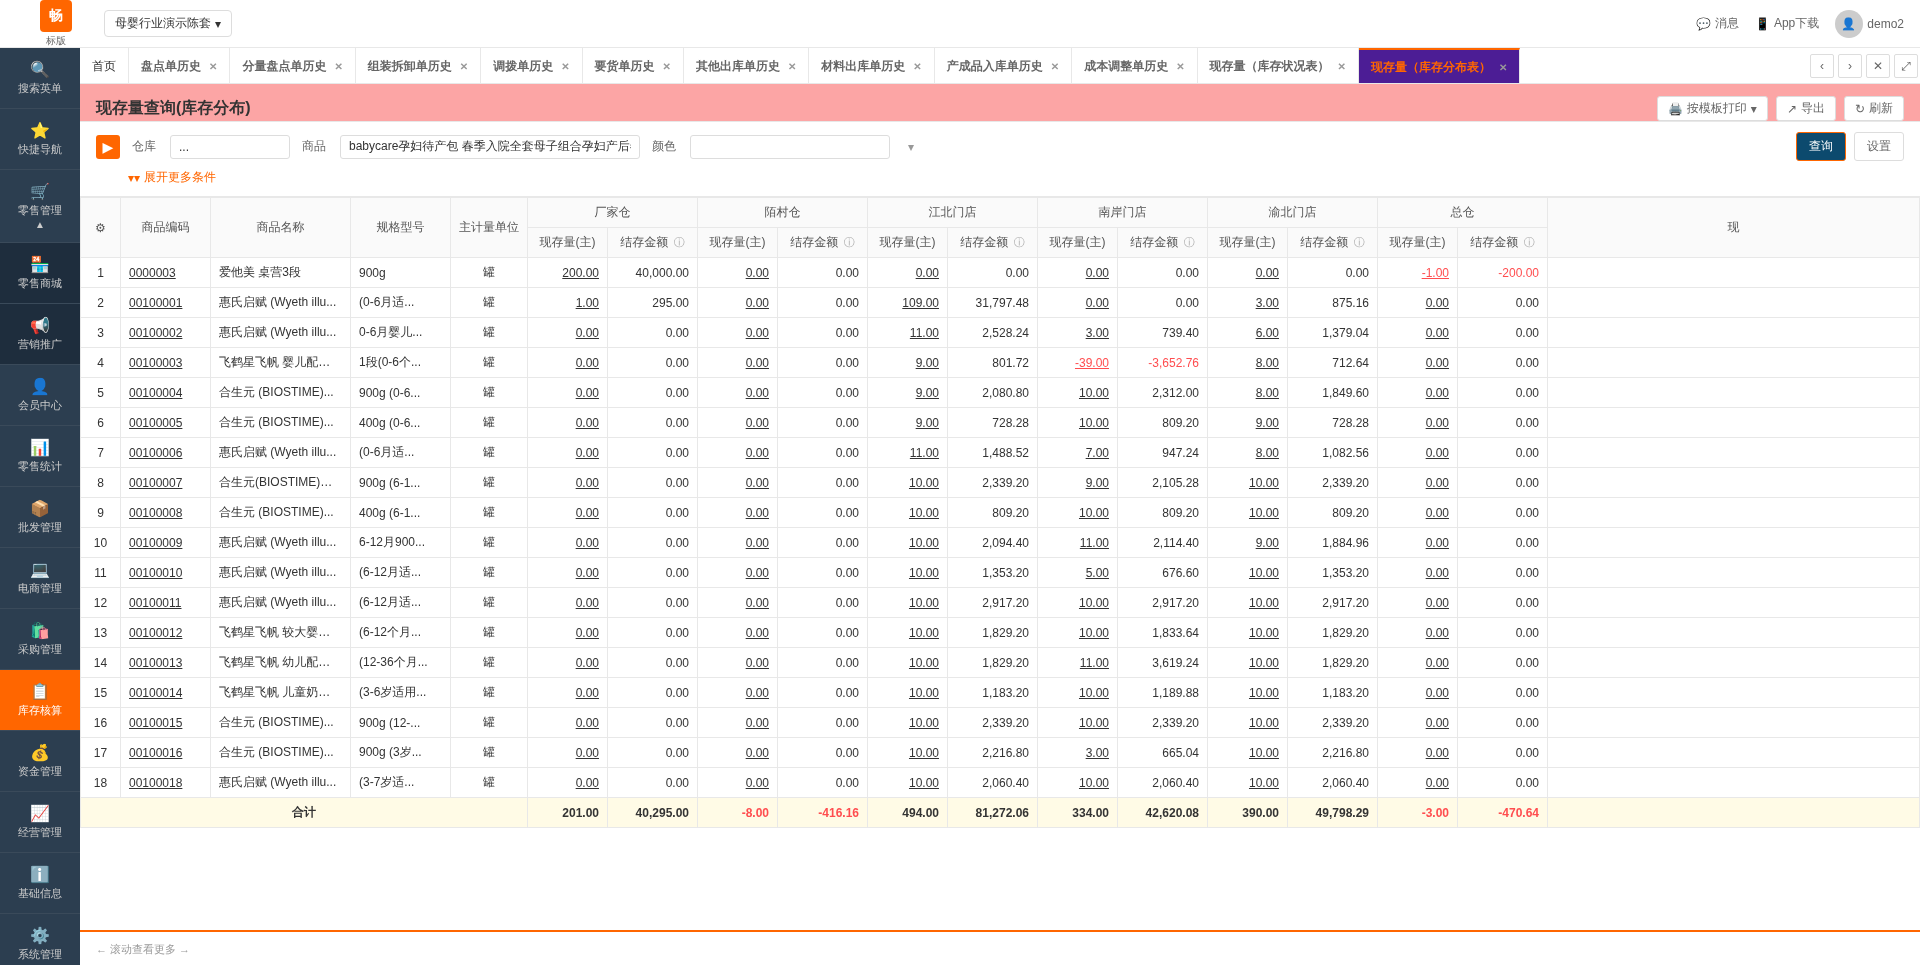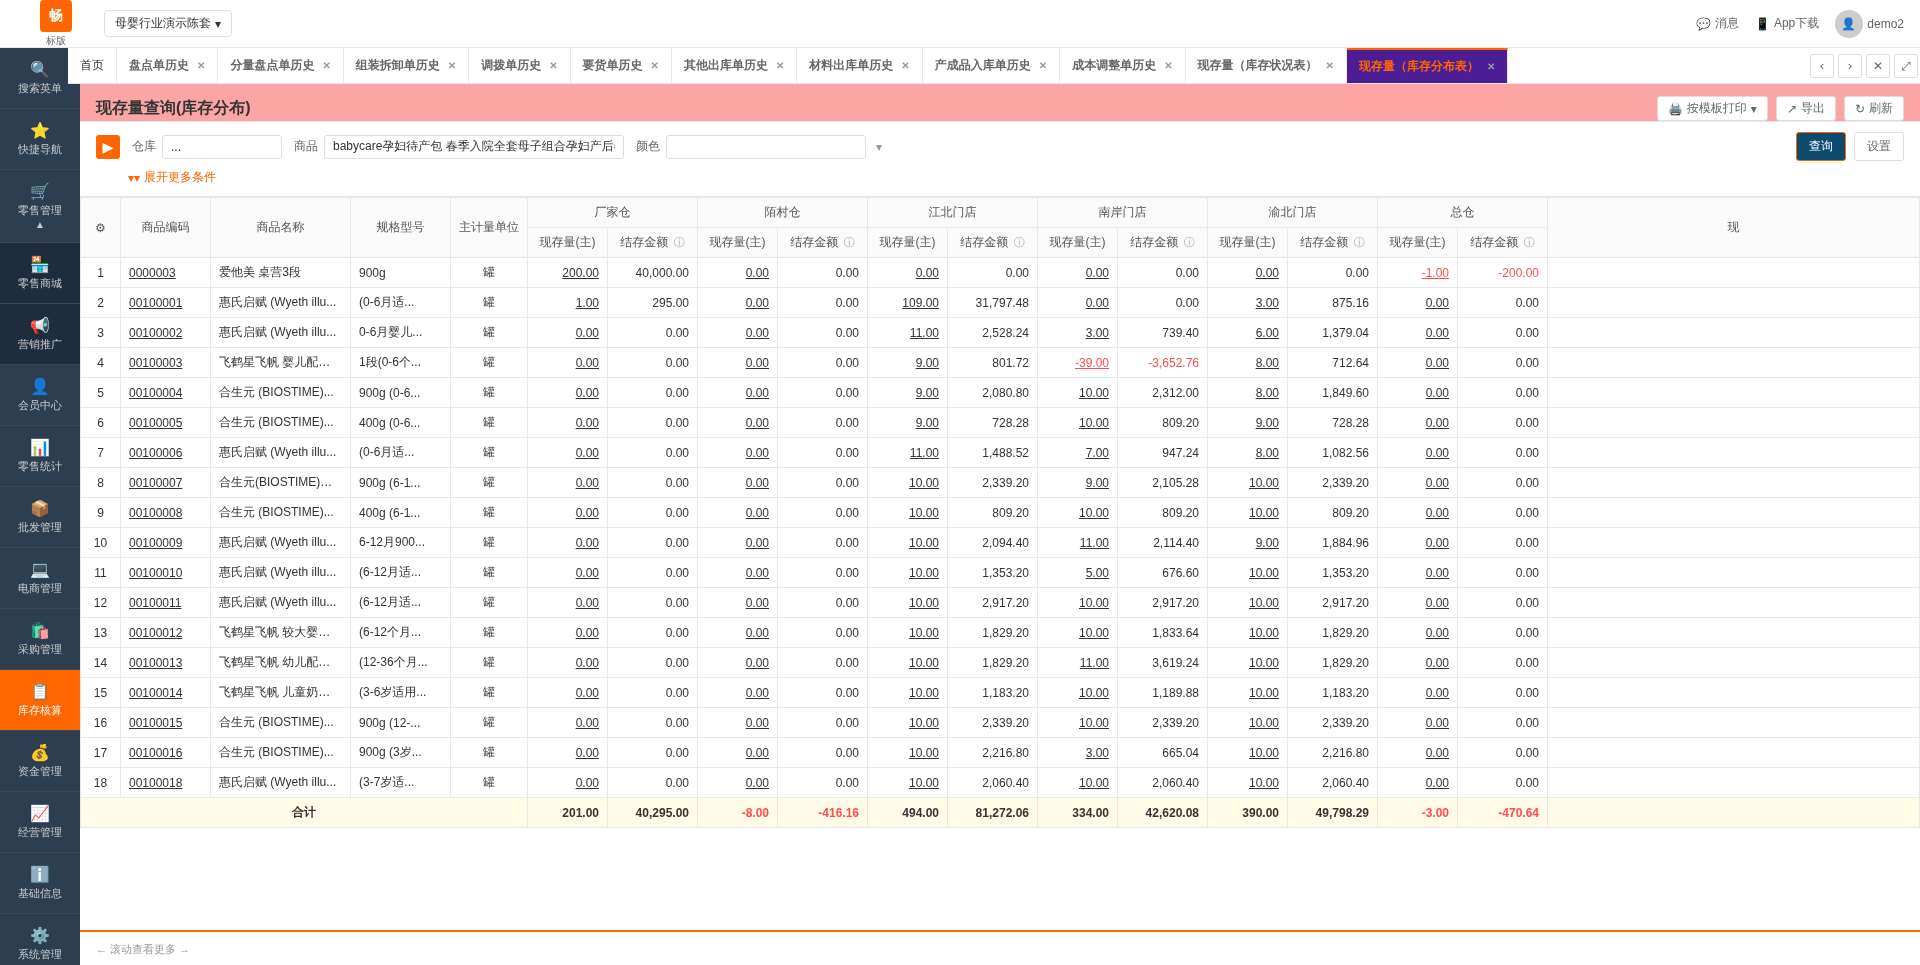--- a/index.html
+++ b/index.html
@@ -23,25 +23,24 @@
     .logo-icon { width: 32px; height: 32px; background: #ff6600; border-radius: 4px; display: flex; align-items: center; justify-content: center; color: #fff; font-size: 14px; font-weight: bold; }
     .logo-text { font-size: 10px; color: #666; margin-top: 2px; }
     .store-selector { display: flex; align-items: center; gap: 4px; padding: 4px 10px; border: 1px solid #ddd; border-radius: 4px; cursor: pointer; font-size: 12px; color: #333; }
     .top-bar-right { display: flex; align-items: center; gap: 16px; }
     .top-action { display: flex; align-items: center; gap: 4px; color: #666; cursor: pointer; font-size: 12px; }
     .user-avatar { width: 28px; height: 28px; border-radius: 50%; background: #ccc; overflow: hidden; display: flex; align-items: center; justify-content: center; color: #fff; font-size: 12px; }
 
     
     .tab-bar {
       position: fixed;
-      top: 48px; left: 68px; right: 0;
+      top: 48px; left: 80px; right: 0;
       height: 36px;
       background: #fff;
       display: flex;
-      align-items: center;
       border-bottom: 1px solid #e8e8e8;
       overflow: hidden;
       z-index: 99;
     }
     .tab-item {
       height: 36px;
       padding: 0 12px;
       display: flex;
       align-items: center;
       gap: 4px;
@@ -117,21 +116,21 @@
     .btn-outline { background: #fff; color: #666; border-color: #ddd; }
     .btn-sm { padding: 3px 10px; font-size: 12px; }
 
     
     .filter-area {
       background: #fff;
       padding: 10px 16px;
       border-bottom: 1px solid #e8e8e8;
     }
     .filter-row { display: flex; align-items: center; gap: 12px; flex-wrap: wrap; }
-    .filter-item { display: flex; align-items: center; gap: 6px; }
+    .filter-item { display: flex; align-items: center; gap: 14px; }
     .filter-label { color: #666; white-space: nowrap; font-size: 12px; }
     .filter-input {
       border: 1px solid #ddd;
       border-radius: 3px;
       padding: 4px 8px;
       font-size: 12px;
       outline: none;
       color: #333;
     }
     .filter-input-wide { width: 300px; }

